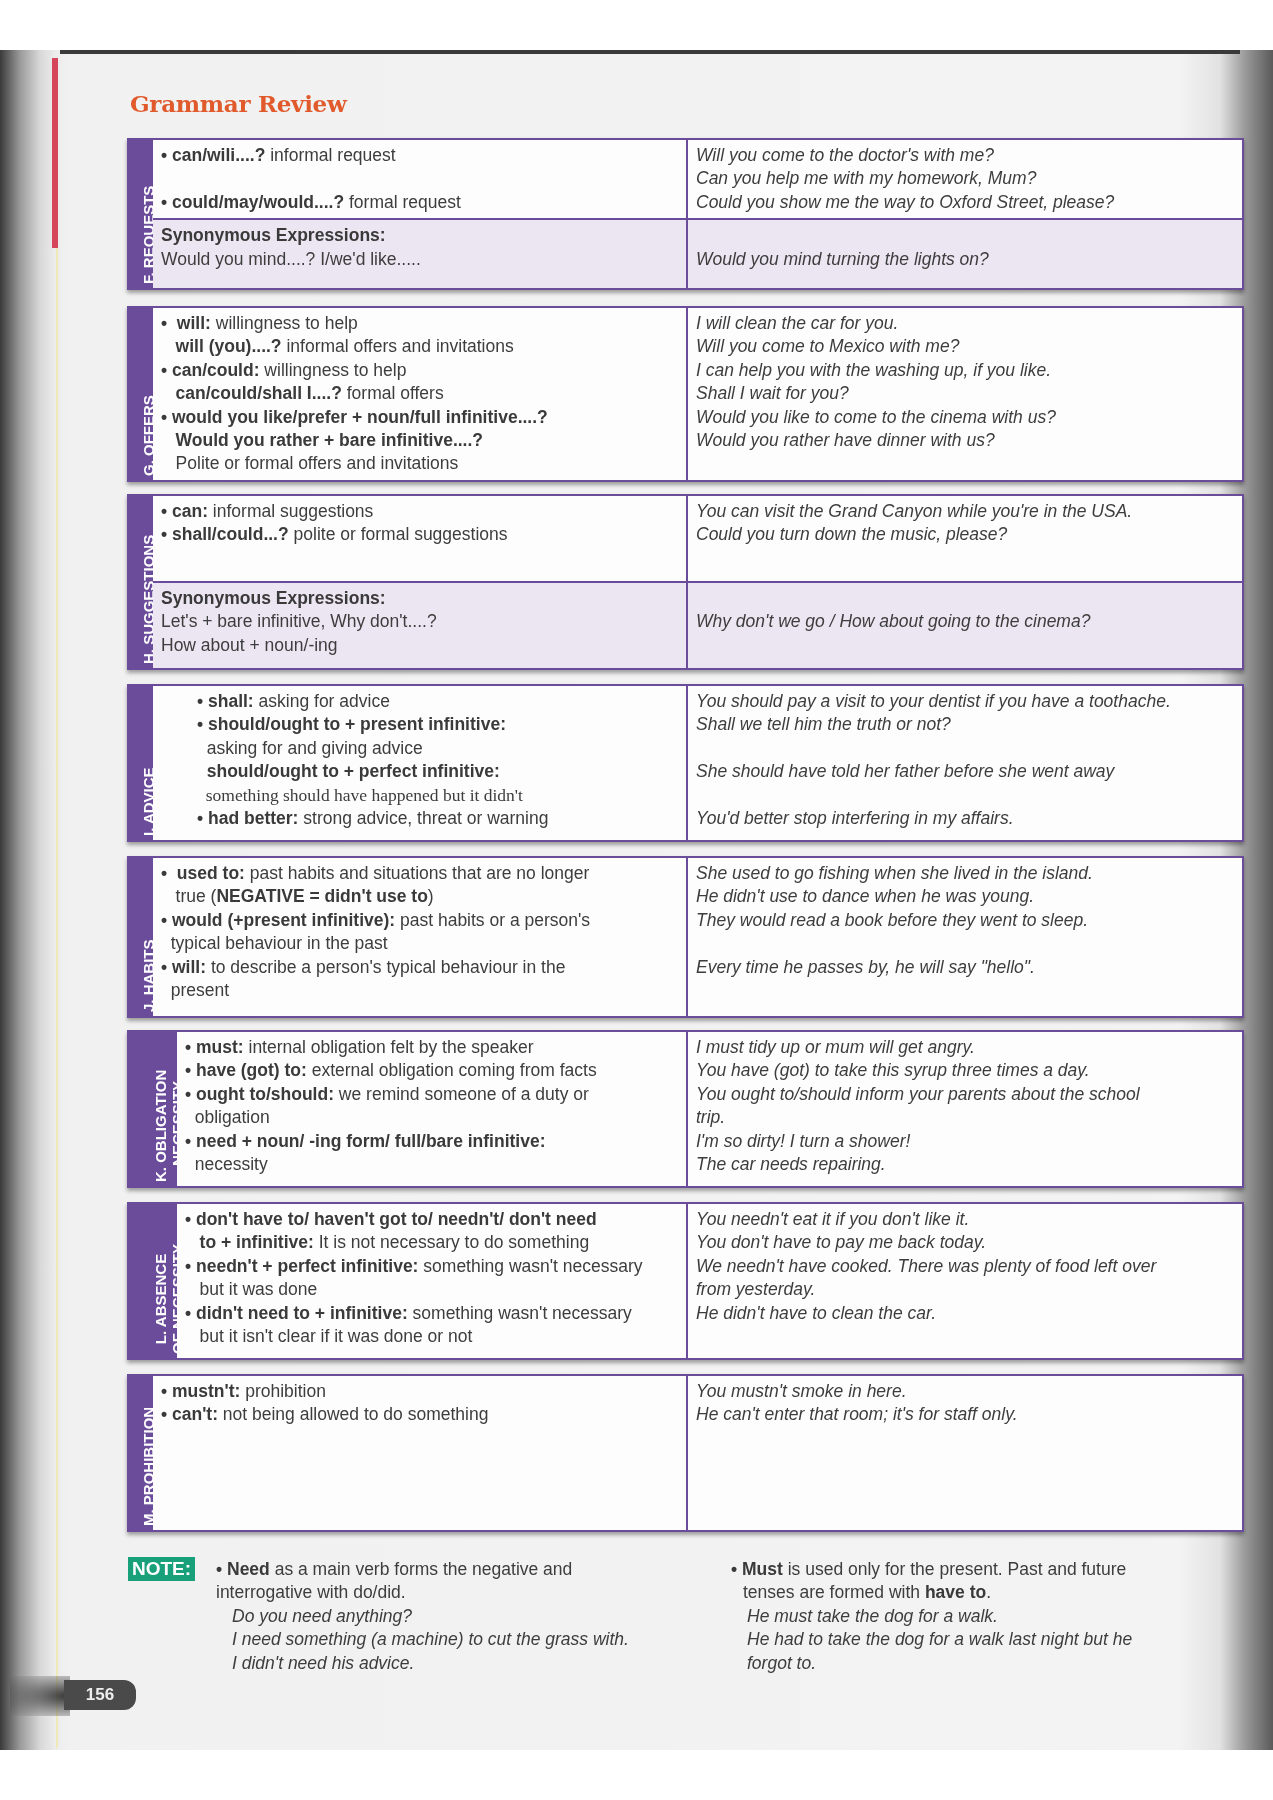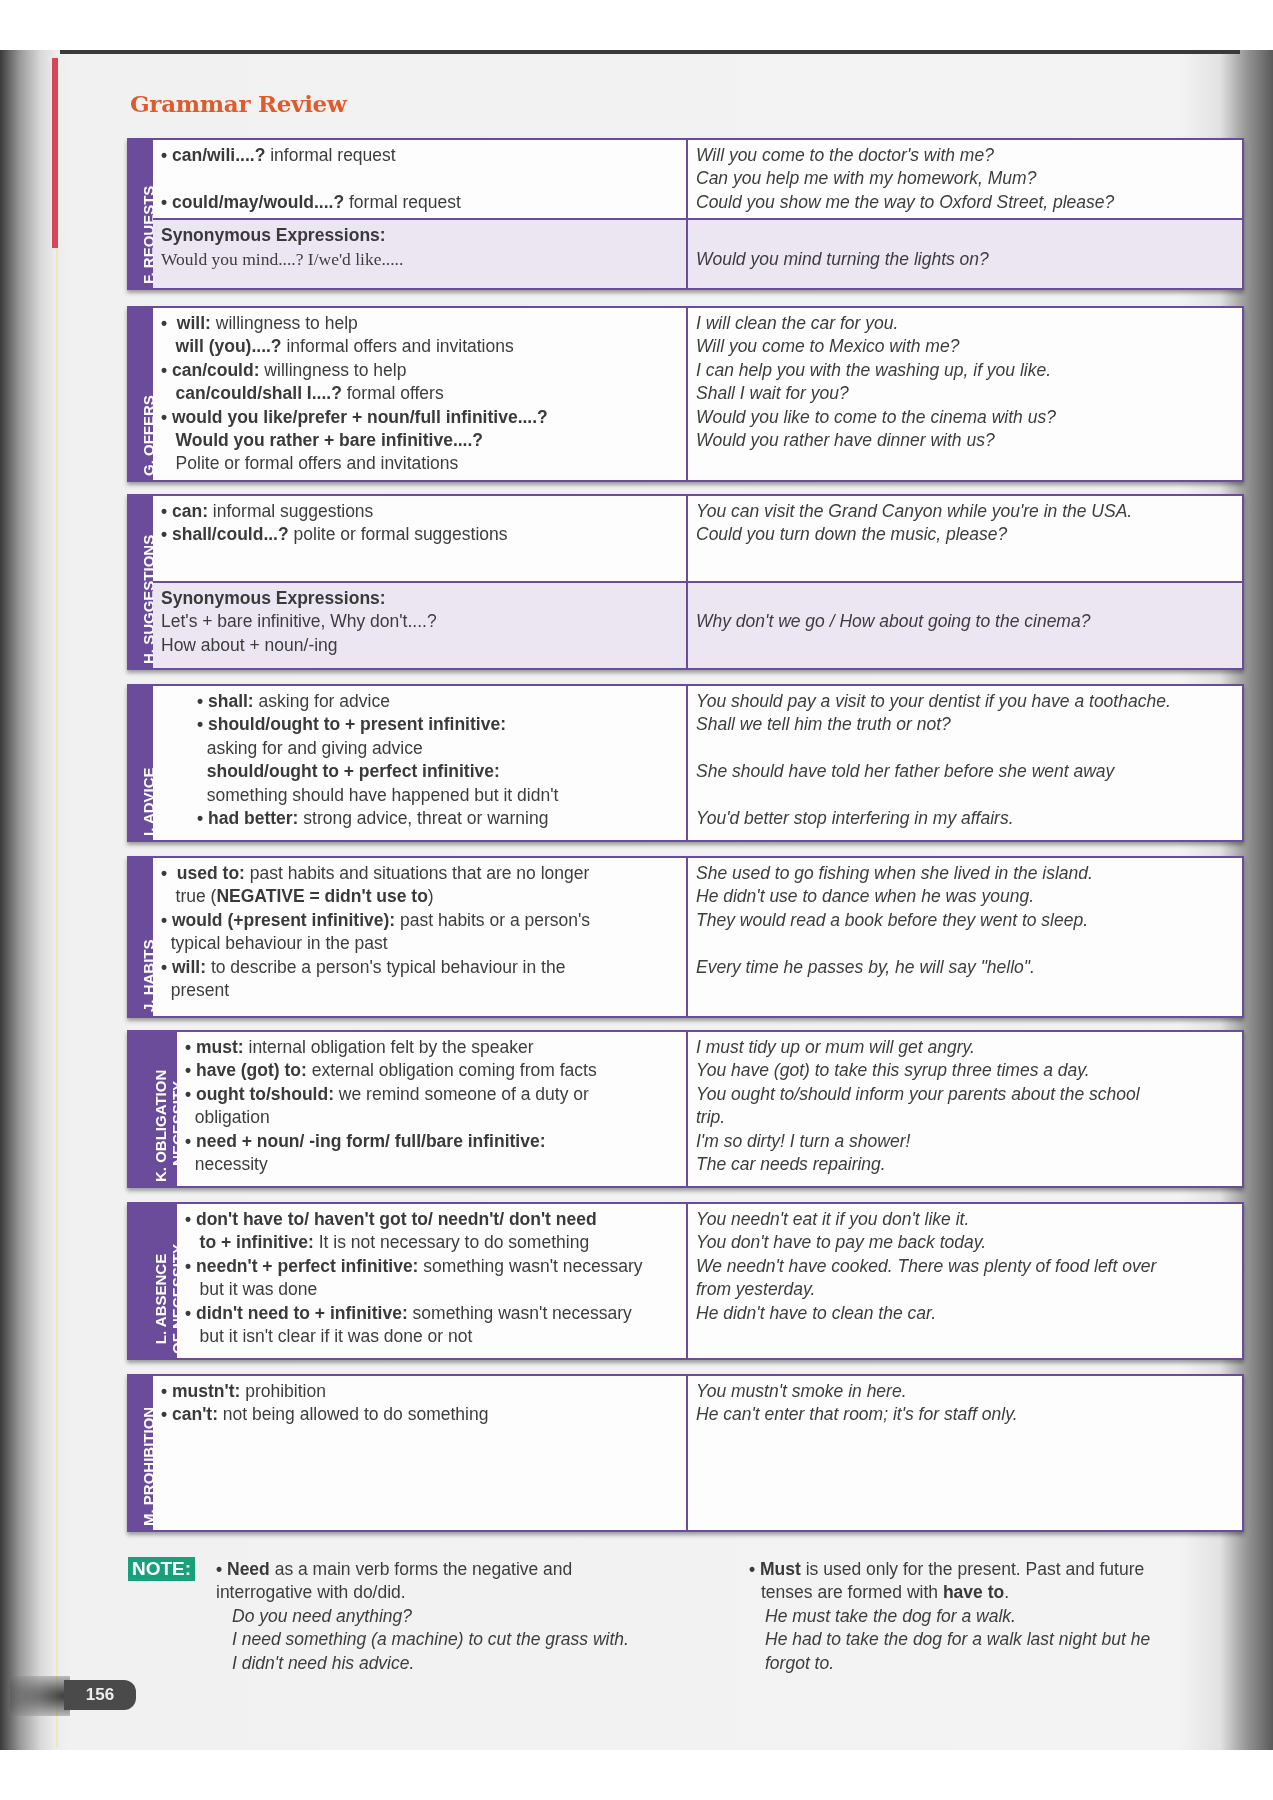--- a/index.html
+++ b/index.html
@@ -113,21 +113,21 @@
           </div>
           <div class="cell-r">
             <span class="ln">Will you come to the doctor's with me?</span>
             <span class="ln">Can you help me with my homework, Mum?</span>
             <span class="ln">Could you show me the way to Oxford Street, please?</span>
           </div>
         </div>
         <div class="row tint" style="flex: 1 1 0%;">
           <div class="cell-l" style="width: 535px; flex: 0 0 535px;">
             <span class="ln" style="white-space: pre;"><b>Synonymous Expressions:</b><span></span></span>
-            <span class="ln" style="white-space: pre; font-family: Liberation Serif, serif;"><b></b><span>Would you mind....? I/we'd like.....</span></span>
+            <span class="ln" style="white-space: pre;"><b></b><span>Would you mind....? I/we'd like.....</span></span>
           </div>
           <div class="cell-r">
             <span class="ln"></span>
             <span class="ln">Would you mind turning the lights on?</span>
           </div>
         </div>
       </div>
     </div>
     <div class="section" style="top: 306px; min-height: 172px;">
       <div class="tab">
@@ -194,21 +194,21 @@
           <span class="l2">I. ADVICE</span>
         </div>
       </div>
       <div class="rows">
         <div class="row" style="flex: 1 1 0%;">
           <div class="cell-l" style="width: 535px; flex: 0 0 535px; padding-left: 44px;">
             <span class="ln" style="white-space: pre;"><b>• shall:</b><span> asking for advice</span></span>
             <span class="ln" style="white-space: pre;"><b>• should/ought to + present infinitive:</b><span></span></span>
             <span class="ln" style="white-space: pre;"><b></b><span>  asking for and giving advice</span></span>
             <span class="ln" style="white-space: pre;"><b>  should/ought to + perfect infinitive:</b><span></span></span>
-            <span class="ln" style="white-space: pre;"><b></b><span>  something should have happened but it didn't</span></span>
+            <span class="ln" style="white-space: pre; font-family: Liberation Serif, serif;"><b></b><span>  something should have happened but it didn't</span></span>
             <span class="ln" style="white-space: pre;"><b>• had better:</b><span> strong advice, threat or warning</span></span>
           </div>
           <div class="cell-r">
             <span class="ln">You should pay a visit to your dentist if you have a toothache.</span>
             <span class="ln">Shall we tell him the truth or not?</span>
             <span class="ln"></span>
             <span class="ln">She should have told her father before she went away</span>
             <span class="ln"></span>
             <span class="ln">You'd better stop interfering in my affairs.</span>
           </div>
@@ -324,21 +324,21 @@
 <div class="note-badge">NOTE:</div>
 
 <div class="note-col" style="left:216px; top:1558px;">
   <span class="ln"><b>• Need</b><span> as a main verb forms the negative and</span></span>
   <span class="ln" style="padding-left:0px;">interrogative with do/did.</span>
   <span class="ex">Do you need anything?</span>
   <span class="ex">I need something (a machine) to cut the grass with.</span>
   <span class="ex">I didn't need his advice.</span>
 </div>
 
-<div class="note-col" style="left:749px; top:1558px;">
+<div class="note-col" style="left:731px; top:1558px;">
   <span class="ln"><b>• Must</b><span> is used only for the present. Past and future</span></span>
   <span class="ln" style="padding-left:12px;"><span>tenses are formed with </span><b>have to</b><span>.</span></span>
   <span class="ex">He must take the dog for a walk.</span>
   <span class="ex">He had to take the dog for a walk last night but he</span>
   <span class="ex">forgot to.</span>
 </div>
 
 <div class="page-num-shadow"></div>
 <div class="page-num">156</div>
 

